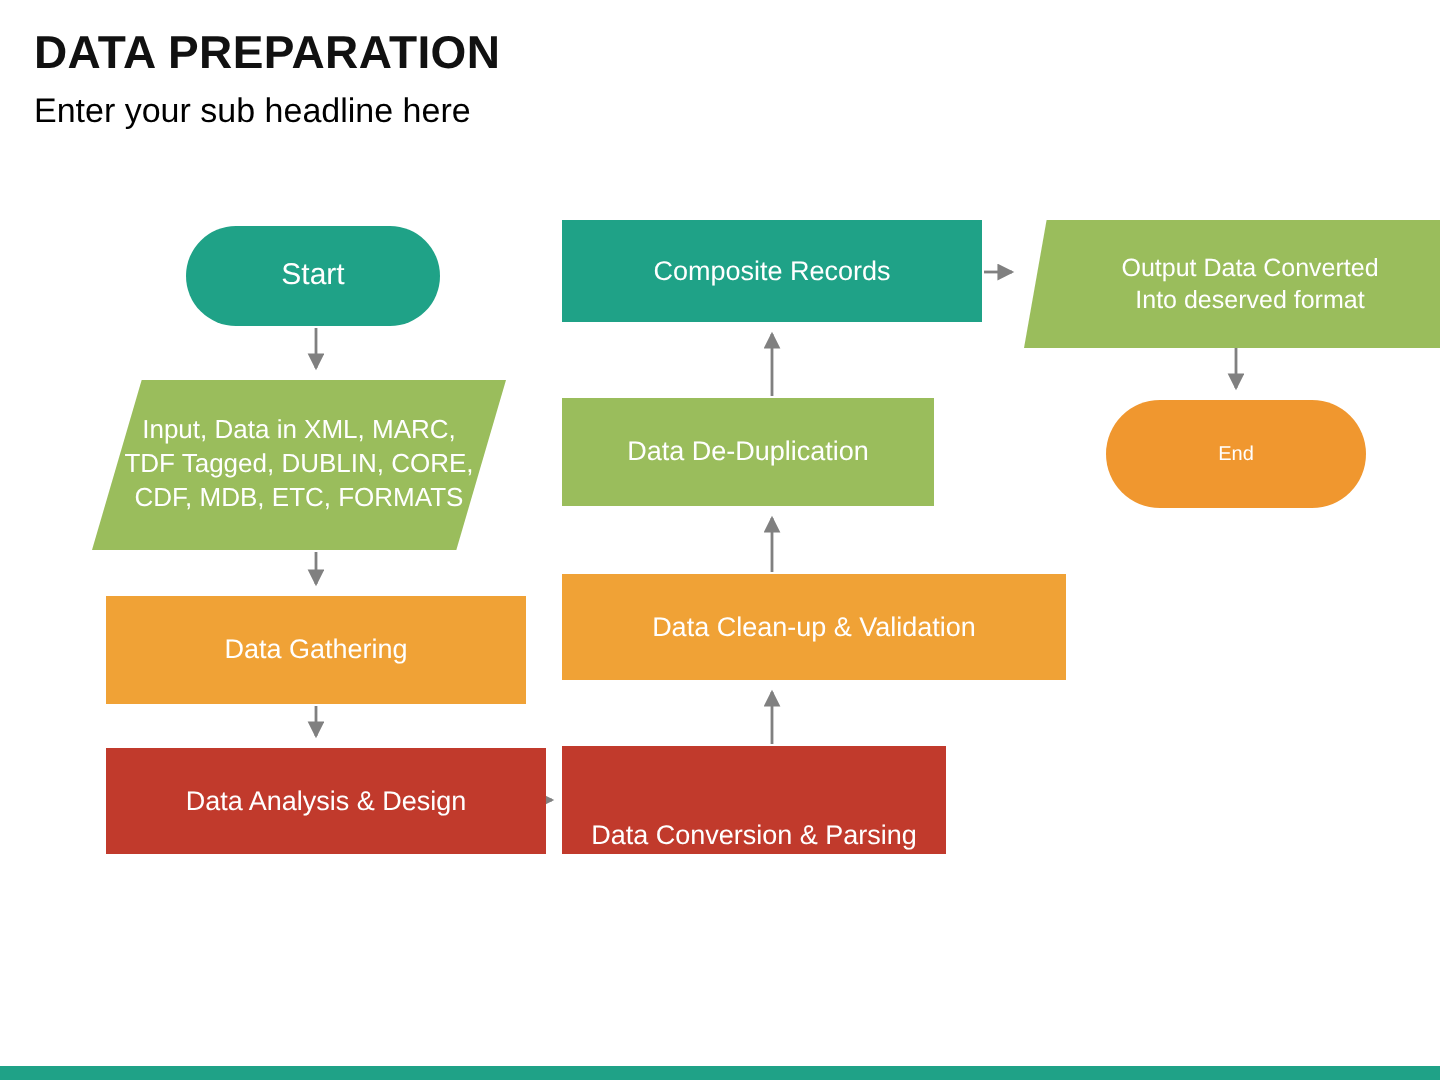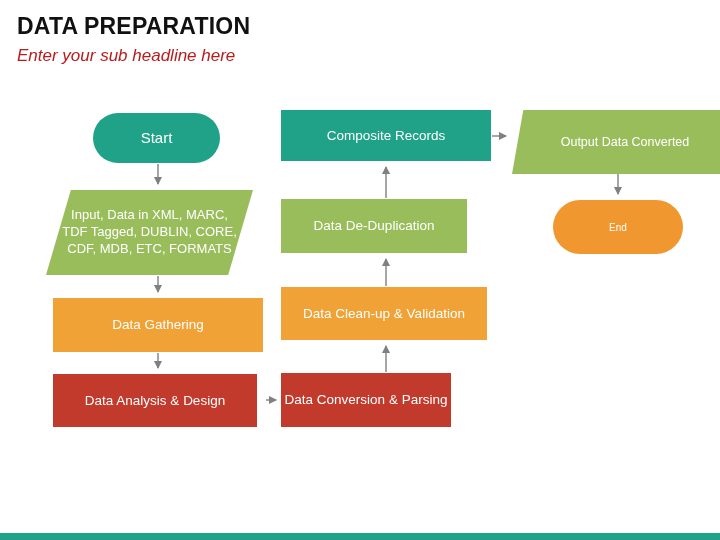--- a/index.html
+++ b/index.html
@@ -12,21 +12,21 @@
   }
   .slide { position: absolute; inset: 0; width: 720px; height: 540px; background: #fff; padding-left: 14px; }
 
   .title {
     position: absolute; left: 17px; top: 13px;
     font-size: 23px; font-weight: 700; color: #111111;
     letter-spacing: 0.2px;
   }
   .subtitle {
     position: absolute; left: 17px; top: 46px;
-    font-size: 17px; font-weight: 400; color: #b91c1c; font-style: italic;
+    font-size: 17px; font-weight: 400; color: #000000;
   }
 
   .diagram { position: absolute; inset: 0; margin-left: 28px; }
 
   .node {
     position: absolute;
     display: flex; align-items: center; justify-content: center;
     text-align: center;
     color: #ffffff;
     font-size: 13.5px;
@@ -56,25 +56,25 @@
   .para-output {
     left: 484px; top: 110px; width: 226px; height: 64px;
     background: var(--green);
     clip-path: polygon(5% 0, 100% 0, 95% 100%, 0 100%);
     font-size: 12.5px;
   }
   .para-lines span { display: block; }
 
   
   .rect-gathering  { left: 25px;  top: 298px; width: 210px; height: 54px; background: var(--orange); }
-  .rect-analysis   { left: 25px;  top: 374px; width: 204px; height: 53px; background: var(--red); }
+  .rect-analysis   { left: 25px;  top: 374px; width: 220px; height: 53px; background: var(--red); }
   .rect-composite  { left: 253px; top: 110px; width: 210px; height: 51px; background: var(--teal); text-align: center; }
   .rect-dedup      { left: 253px; top: 199px; width: 186px; height: 54px; background: var(--green); }
-  .rect-cleanup    { left: 253px; top: 287px; width: 206px; height: 53px; background: var(--orange); }
-  .rect-conversion { left: 253px; top: 373px; width: 170px; height: 54px; background: var(--red); }
+  .rect-cleanup    { left: 253px; top: 287px; width: 252px; height: 53px; background: var(--orange); }
+  .rect-conversion { left: 253px; top: 373px; width: 192px; height: 54px; background: var(--red); align-items: flex-end; }
 
   .arrows { position: absolute; left: 0; top: 0; width: 720px; height: 540px; pointer-events: none; }
 
   .bottom-bar {
     position: absolute; left: 0; top: 533px; width: 720px; height: 7px;
     background: var(--accent-bar);
   }
 </style>
 </head>
 <body>
@@ -144,20 +144,21 @@
       <span>Data De-Duplication</span>
     </div>
 
     <div class="node rect-composite">
       <span>Composite Records</span>
     </div>
 
     <div class="node para-output para-lines">
       <div>
         <span>Output Data Converted</span>
+        <span>Into deserved format</span>
       </div>
     </div>
 
     <div class="node stadium-end">
       <span>End</span>
     </div>
 
   </div>
 
   <div class="bottom-bar"></div>

